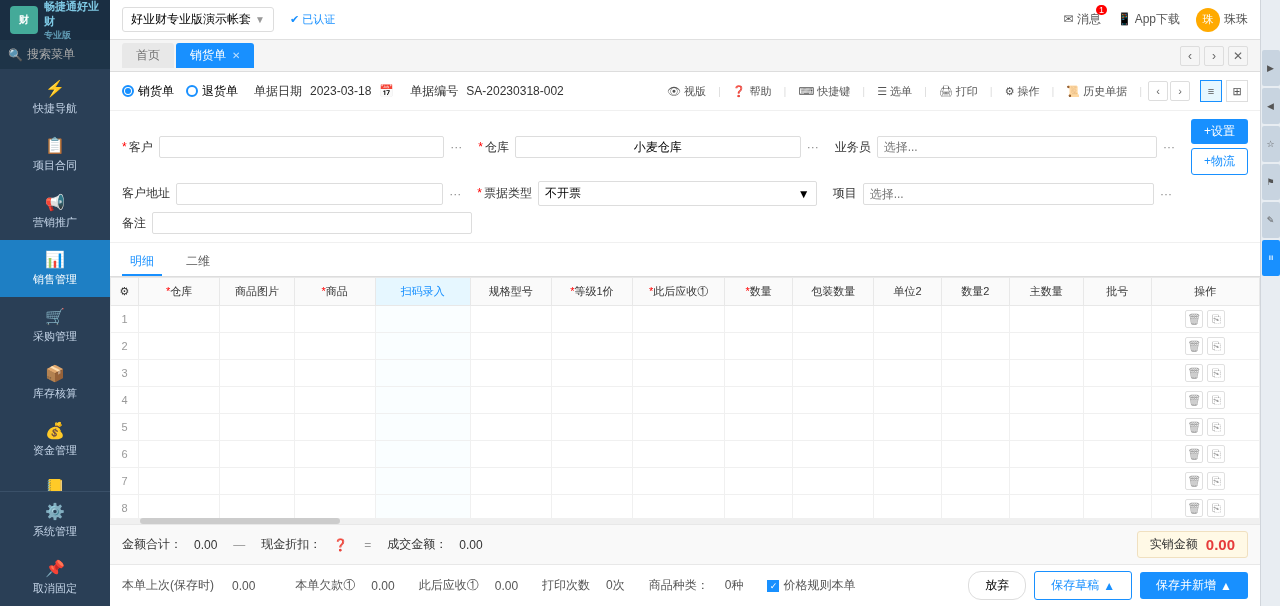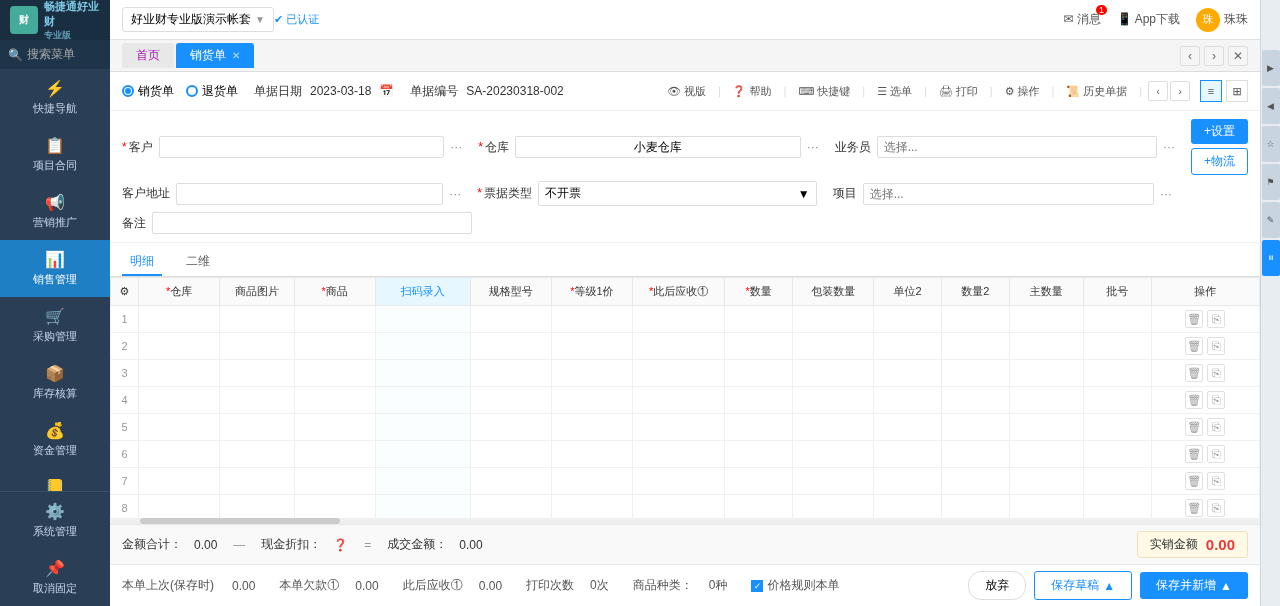--- a/index.html
+++ b/index.html
@@ -14,29 +14,29 @@
     .sidebar-item.active { background: #1e7fc4; color: white; }
     .sidebar-item-icon { font-size: 16px; }
     .sidebar-scroll { overflow-y: auto; flex: 1; }
     .sidebar-scroll::-webkit-scrollbar { width: 3px; }
     .sidebar-bottom { border-top: 1px solid #3a5068; }
 
     
     .main { flex: 1; display: flex; flex-direction: column; background: #f0f2f5; overflow: hidden; }
 
     
-    .topbar { background: #fff; height: 40px; display: flex; align-items: center; padding: 0 12px; border-bottom: 1px solid #e0e0e0; flex-shrink: 0; }
+    .topbar { background: #fff; height: 40px; display: flex; align-items: center; padding: 0 12px; gap: 16px; border-bottom: 1px solid #e0e0e0; flex-shrink: 0; }
     .topbar-verified { color: #1890ff; font-size: 11px; display: flex; align-items: center; gap: 3px; }
     .topbar-right { margin-left: auto; display: flex; align-items: center; gap: 16px; font-size: 12px; color: #555; }
     .topbar-msg { position: relative; cursor: pointer; }
     .badge { position: absolute; top: -6px; right: -6px; background: red; color: white; border-radius: 8px; font-size: 9px; padding: 0 3px; }
 
     
     .tabbar { background: #f5f5f5; height: 32px; display: flex; align-items: center; padding: 0 12px; gap: 2px; border-bottom: 1px solid #ddd; flex-shrink: 0; }
-    .tab { padding: 4px 14px; border-radius: 3px 3px 0 0; cursor: pointer; font-size: 12px; color: #a21caf; background: #e8e8e8; display: flex; align-items: center; gap: 6px; }
+    .tab { padding: 4px 14px; border-radius: 3px 3px 0 0; cursor: pointer; font-size: 12px; color: #737373; background: #e8e8e8; display: flex; align-items: center; gap: 6px; }
     .tab.active { background: #1890ff; color: white; }
     .tab-close { font-size: 10px; opacity: 0.7; }
 
     
     .content { flex: 1; background: white; overflow: hidden; display: flex; flex-direction: column; }
 
     
     .form-header { padding: 8px 12px; border-bottom: 1px solid #f0f0f0; display: flex; align-items: center; gap: 16px; flex-shrink: 0; }
     .radio-group { display: flex; align-items: center; gap: 12px; }
     .radio-item { display: flex; align-items: center; gap: 4px; cursor: pointer; }
@@ -552,21 +552,21 @@
       <span>0.00</span>
       <div style="margin-left:auto;display:flex;align-items:center;gap:8px;background:#fff9e6;padding:4px 12px;border:1px solid #f0e0c0;border-radius:3px;">
         <span>实销金额</span>
         <span style="font-size:15px;color:#e63b3b;font-weight:bold;">0.00</span>
       </div>
     </div>
 
     <div class="bottom-bar">
       <span>本单上次(保存时)</span>
       <span style="margin-left:2px;">0.00</span>
-      <span style="margin-left:8px;font-family:Liberation Mono, monospace;">本单欠款①</span>
+      <span style="margin-left:24px;font-family:Liberation Mono, monospace;">本单欠款①</span>
       <span>0.00</span>
       <span style="margin-left:8px;">此后应收①</span>
       <span>0.00</span>
       <span style="margin-left:8px;">打印次数</span>
       <span>0次</span>
       <span style="margin-left:8px;">商品种类：</span>
       <span>0种</span>
       <div class="checkbox-row" style="margin-left:8px;">
         <div class="checkbox-box">
             <span class="checkbox-check">✓</span>

